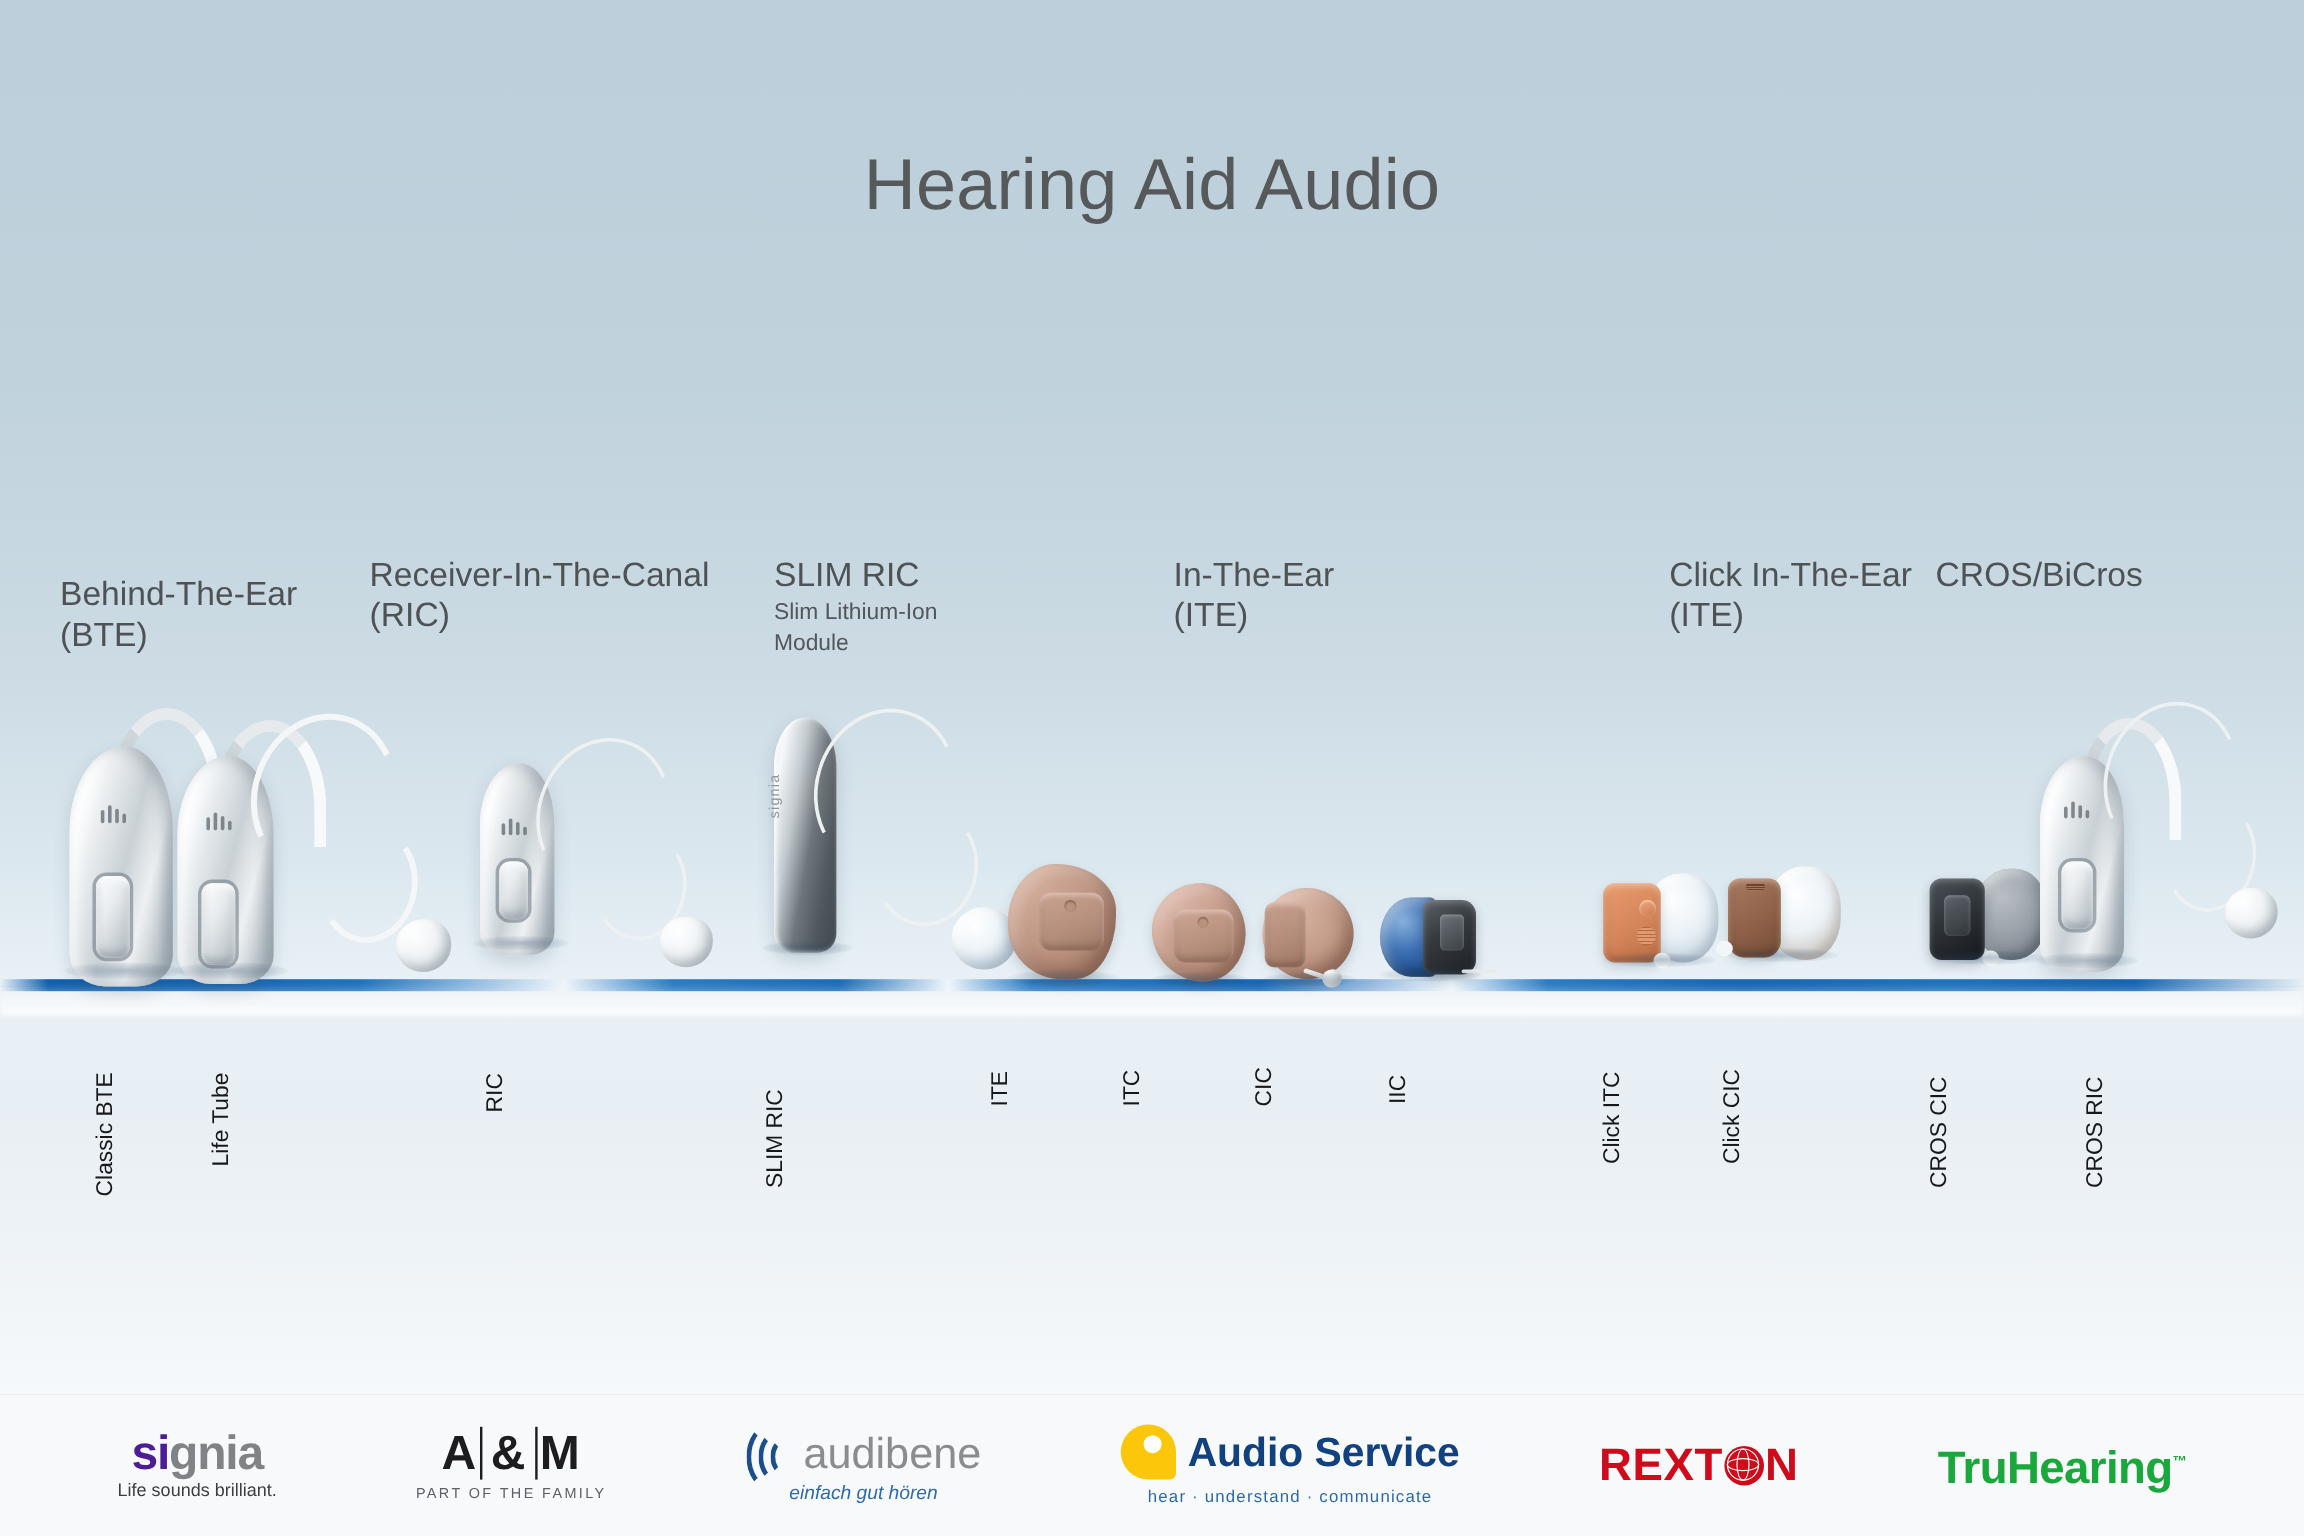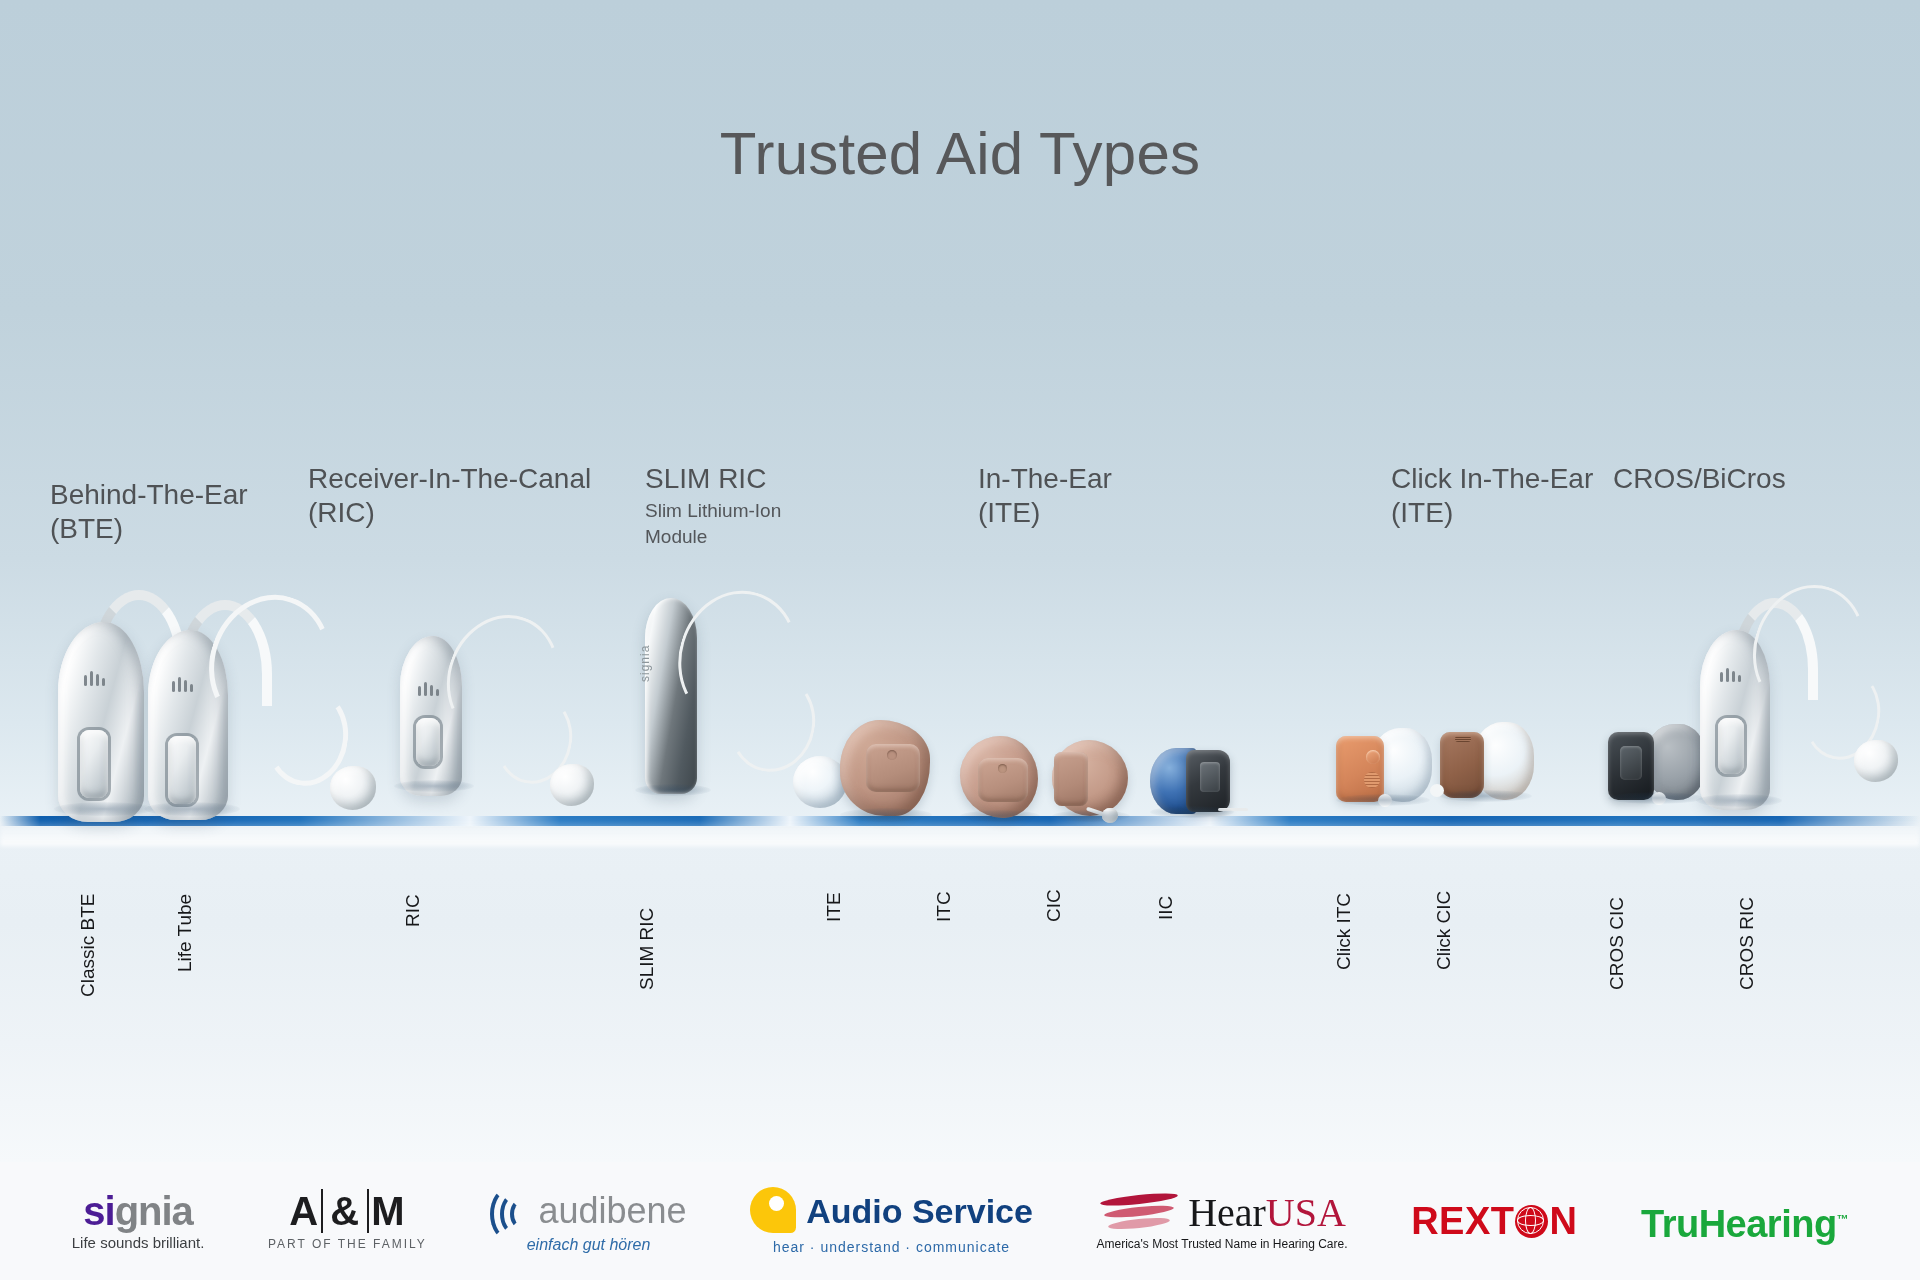--- a/index.html
+++ b/index.html
@@ -160,21 +160,21 @@
   .tru-word sup{font-size:12px;vertical-align:super;}
 </style>
 </head>
 <body>
 
 <div class="poster">
 
   <div class="bg-top"></div>
   <div class="bg-bottom"></div>
 
-  <div class="title">Trusted Aid Types</div>
+  <div class="title">Hearing Aid Audio</div>
 
   <div class="cat" style="left:50px;top:478px;width:230px;">
     <div class="cat-main">Behind-The-Ear
 (BTE)</div>
     <div class="cat-sub"></div>
   </div>
   <div class="cat" style="left:308px;top:462px;width:300px;">
     <div class="cat-main">Receiver-In-The-Canal
 (RIC)</div>
     <div class="cat-sub"></div>
@@ -406,33 +406,20 @@
         <div class="as-row">
           <div class="as-mark">
             <div style="position:absolute;left:0;top:0;width:46px;height:46px;border-radius:50% 50% 12% 50%;background:#fcc60a;"></div>
             <div style="position:absolute;left:19px;top:9px;width:15px;height:15px;border-radius:50%;background:#ffffff;"></div>
           </div>
           <div class="as-word">Audio Service</div>
         </div>
         <div class="as-tag">hear · understand · communicate</div>
       </div>
 
-      <div class="logo">
-        <div class="hu-row">
-          <div class="hu-waves">
-            <i style="left:2px;top:4px;width:78px;background:#b2153b;transform:rotate(-6deg);"></i>
-            <i style="left:6px;top:16px;width:70px;background:#cf5a72;transform:rotate(-6deg);"></i>
-            <i style="left:10px;top:28px;width:62px;background:#e09aa8;transform:rotate(-6deg);"></i>
-          </div>
-          <div class="hu-word">
-            <span class="h1">Hear</span><span class="h2">USA</span>
-          </div>
-        </div>
-        <div class="hu-tag">America's Most Trusted Name in Hearing Care.</div>
-      </div>
 
       <div class="logo">
         <div class="rex-word">
           <span>REXT</span>
             <span class="globe">
             <i style="left:2px;top:2px;width:25px;height:25px;"></i>
             <i style="left:10px;top:2px;width:9px;height:25px;"></i>
             <i style="left:2px;top:10px;width:25px;height:9px;border-radius:50%;"></i>
           </span>
             <span>N</span>

